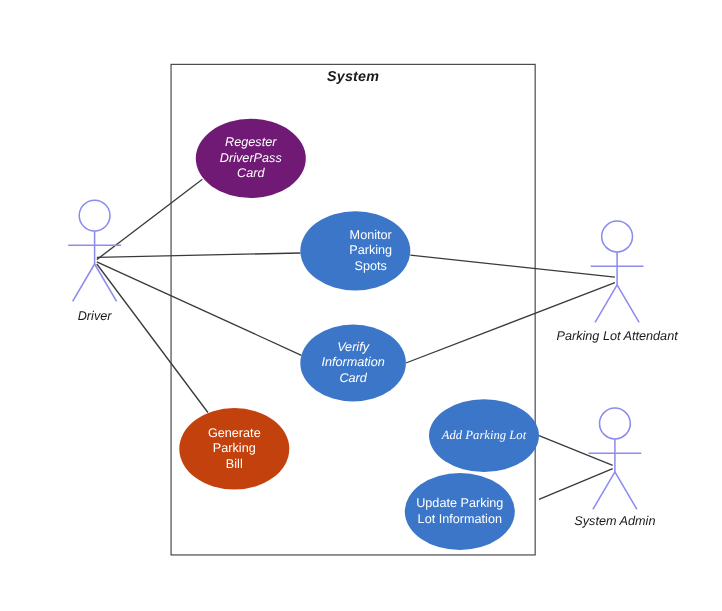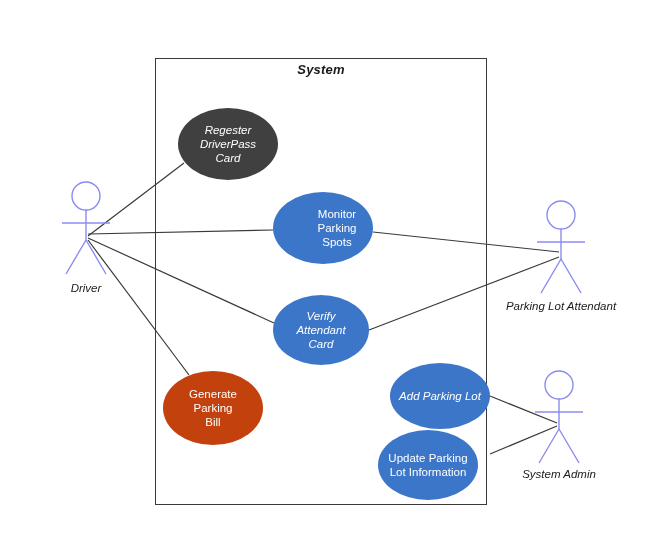--- a/index.html
+++ b/index.html
@@ -97,40 +97,40 @@
       <line x1="490" y1="396" x2="557" y2="423" stroke="#3a3a3a" stroke-width="1.2"></line>
       <line x1="490" y1="454" x2="557" y2="426" stroke="#3a3a3a" stroke-width="1.2"></line>
     </svg>
 
   <div id="boundary-layer">
     <div class="boundary-box" id="boundary-box" style="left: 155px; top: 58px; width: 332px; height: 447px; border-color: rgb(58, 58, 58);"></div>
     <div class="boundary-title" id="boundary-title" style="left: 155px; top: 62px; width: 332px;">System</div>
   </div>
 
   <div id="usecase-layer">
-      <div class="usecase" style="left: 178px; top: 108px; width: 100px; height: 72px; background: #404040;">
+      <div class="usecase" style="left: 178px; top: 108px; width: 100px; height: 72px; background: #701a75;">
         <div class="usecase-label italic" style="color: rgb(255, 255, 255);">Regester
 DriverPass Card</div>
       </div>
       <div class="usecase" style="left: 273px; top: 192px; width: 100px; height: 72px; background: rgb(59, 118, 201);">
         <div class="usecase-label" style="color: rgb(255, 255, 255); margin-left: 28px;">Monitor Parking
 Spots</div>
       </div>
       <div class="usecase" style="left: 273px; top: 295px; width: 96px; height: 70px; background: rgb(59, 118, 201);">
-        <div class="usecase-label italic" style="color: rgb(255, 255, 255);">Verify Attendant
+        <div class="usecase-label italic" style="color: rgb(255, 255, 255);">Verify Information
 Card</div>
       </div>
       <div class="usecase" style="left: 163px; top: 371px; width: 100px; height: 74px; background: #c2410c;">
         <div class="usecase-label" style="color: rgb(255, 255, 255);">Generate Parking
 Bill</div>
       </div>
       <div class="usecase" style="left: 390px; top: 363px; width: 100px; height: 66px; background: rgb(59, 118, 201);">
-        <div class="usecase-label italic" style="color: rgb(255, 255, 255);">Add Parking Lot</div>
+        <div class="usecase-label italic" style="color: rgb(255, 255, 255); font-family: Liberation Serif, serif;">Add Parking Lot</div>
       </div>
-      <div class="usecase" style="left: 378px; top: 430px; width: 100px; height: 70px; background: rgb(59, 118, 201);">
+      <div class="usecase" style="left: 368px; top: 430px; width: 100px; height: 70px; background: rgb(59, 118, 201);">
         <div class="usecase-label" style="color: rgb(255, 255, 255);">Update Parking
 Lot Information</div>
       </div>
     </div>
 
   <div id="actors-layer">
       <div class="actor" style="left: 51px; top: 178px; width: 70px; height: 100px;"><svg width="70" height="100" viewBox="0 0 70 100">
           <circle cx="35" cy="18" r="14" fill="none" stroke="#8b8bf0" stroke-width="1.4"></circle>
           <line x1="35" y1="32" x2="35" y2="62" stroke="#8b8bf0" stroke-width="1.4"></line>
           <line x1="11" y1="45" x2="59" y2="45" stroke="#8b8bf0" stroke-width="1.4"></line>

